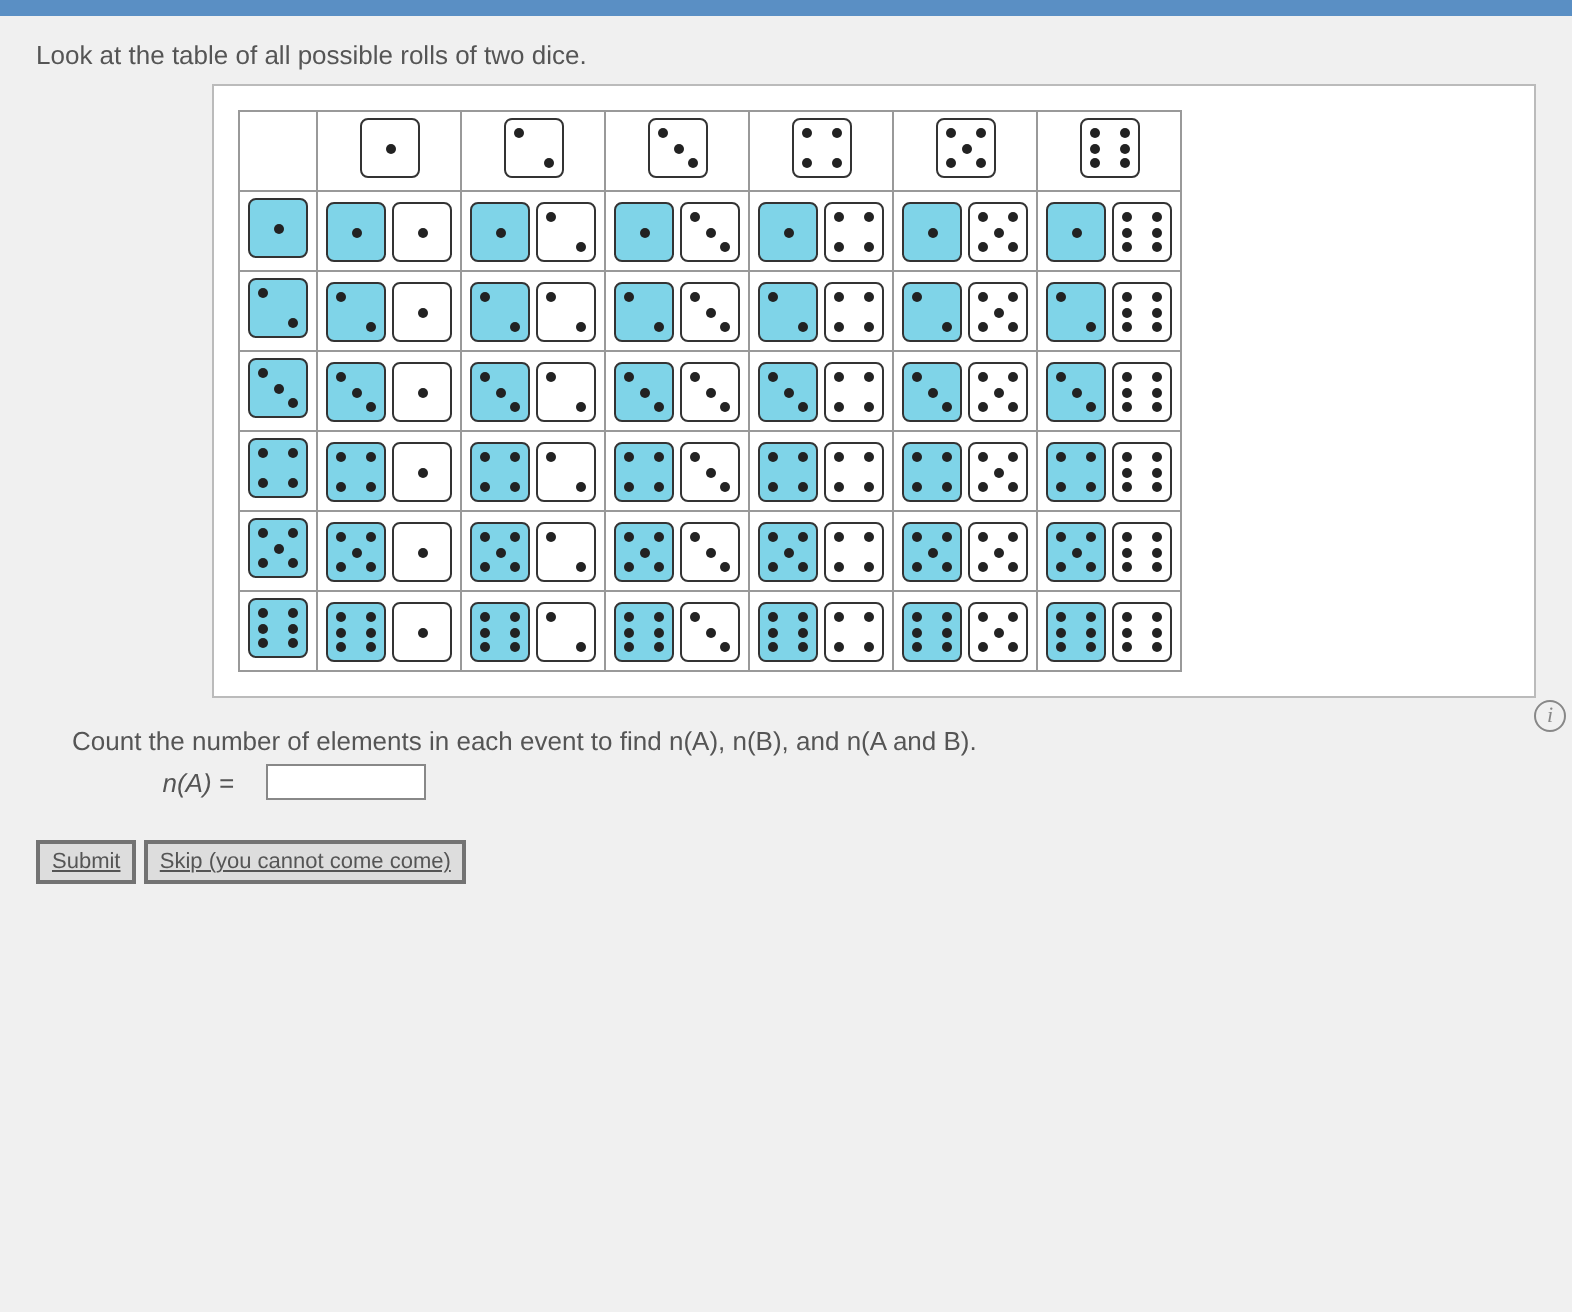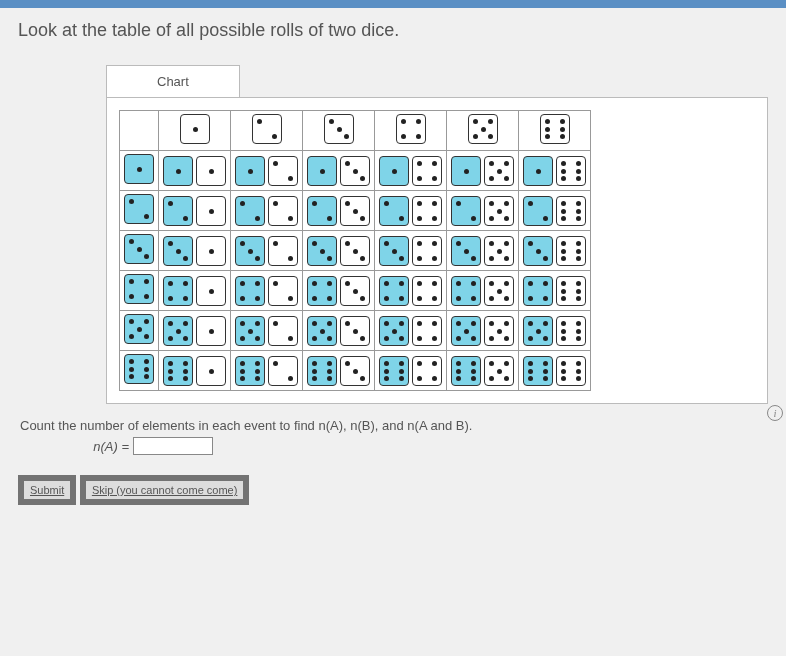--- a/index.html
+++ b/index.html
@@ -1,51 +1,50 @@
 <!DOCTYPE html>
 <html><head>
 <meta charset="utf-8">
 <style>
 * { box-sizing: border-box; margin: 0; padding: 0; }
 body { font-family: Arial, sans-serif; background: #f0f0f0; font-size: 13px; color: #444; width: 786px; height: 656px; overflow: hidden; }
 .header-bar { background: #5a8fc4; height: 8px; }
 .content { padding: 12px 18px; }
-.instruction { color: #555; margin-bottom: 24px; font-size: 18px; }
+.instruction { color: #555; margin-bottom: 8px; font-size: 13px; }
 .tabs { display: flex; margin-left: 88px; }
 .tab { padding: 8px 50px; border: 1px solid #bbb; background: #e8e8e8; color: #555; cursor: pointer; font-size: 13px; margin-right: -1px; }
 .tab.active { background: #fff; border-bottom: 1px solid #fff; }
 .panel { border: 1px solid #bbb; background: #fff; margin-left: 88px; margin-top: -1px; padding: 12px; position: relative; }
 .dice-table { border-collapse: collapse; }
 .dice-table td { border: 1px solid #999; padding: 3px 4px; text-align: center; vertical-align: middle; }
 .pair { display: flex; gap: 3px; justify-content: center; align-items: center; }
 .die { width: 30px; height: 30px; border: 1.5px solid #333; border-radius: 4px; position: relative; background: #fff; display: inline-block; }
 .die.blue { background: #7fd4e8; }
 .pip { width: 5px; height: 5px; background: #222; border-radius: 50%; position: absolute; }
 .p-tl { top: 4px; left: 4px; } .p-tr { top: 4px; right: 4px; }
 .p-ml { top: 12px; left: 4px; } .p-mm { top: 12px; left: 12px; } .p-mr { top: 12px; right: 4px; }
 .p-bl { bottom: 4px; left: 4px; } .p-br { bottom: 4px; right: 4px; }
 .info-icon { position: absolute; right: -16px; bottom: -18px; width: 16px; height: 16px; border: 1px solid #888; border-radius: 50%; color: #888; font-size: 11px; text-align: center; line-height: 14px; font-style: italic; font-family: Georgia, serif; }
-.question { margin: 14px 0 0 2px; color: #555; }
+.question { margin: 14px 0 0 18px; color: #555; }
 .eq-row { display: flex; align-items: center; margin: 4px 0 4px 30px; }
-.eq-label { width: 85px; text-align: right; font-style: italic; color: #555; padding-right: 4px; }
+.eq-label { width: 85px; text-align: right; font-style: italic; color: #555; padding-right: 16px; }
 .eq-input { width: 80px; height: 18px; border: 1px solid #888; background: #fff; }
 .btns { margin-top: 20px; }
-.btn { border: 6px solid #737373; background: #ddd; padding: 3px 6px; font-size: 11px; color: #555; cursor: pointer; text-decoration: underline; }
+.btn { border: 2px solid #737373; background: #ddd; padding: 3px 6px; font-size: 11px; color: #555; cursor: pointer; text-decoration: underline; }
 </style>
 </head>
 <body>
 
 <div class="header-bar"></div>
 
 <div class="content">
 
   <div class="instruction">Look at the table of all possible rolls of two dice.</div>
 
   <div class="tabs">
-    <div class="tab active">Chart</div>
   </div>
 
   <div class="panel">
     <table class="dice-table" id="dice-grid">
         <tbody>
           <tr>
             <td></td>
             <td><span class="die"><span class="pip p-mm"></span></span></td>
             <td><span class="die"><span class="pip p-tl"></span><span class="pip p-br"></span></span></td>
             <td><span class="die"><span class="pip p-tl"></span><span class="pip p-mm"></span><span class="pip p-br"></span></span></td>

